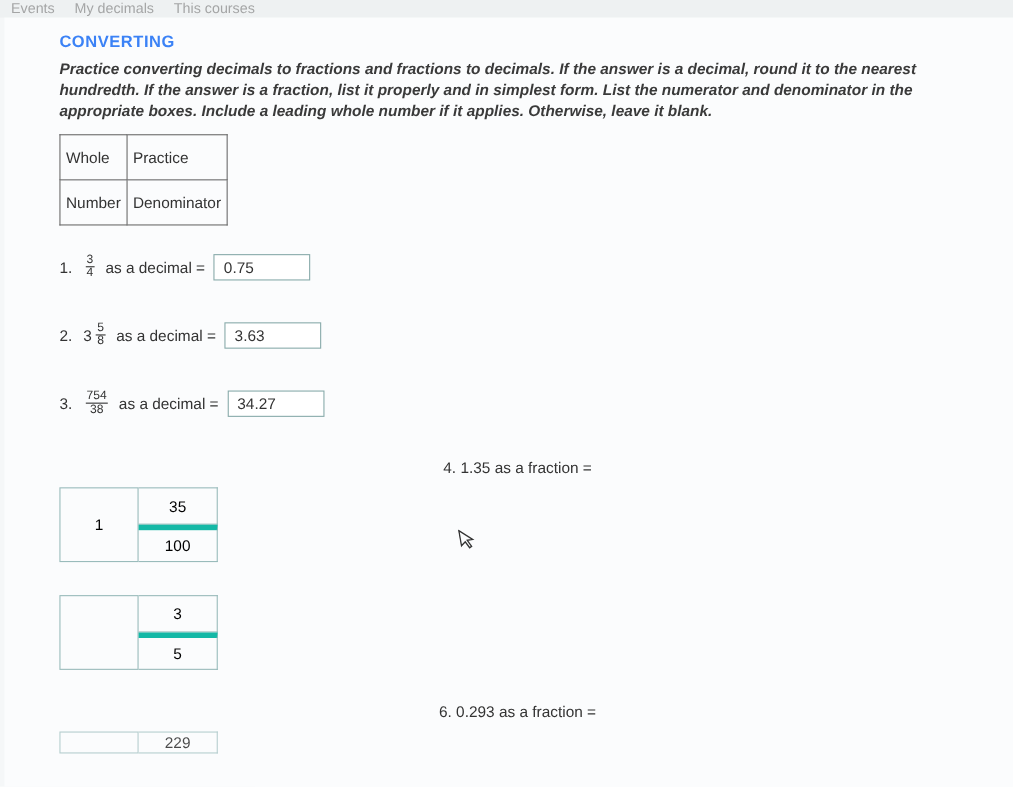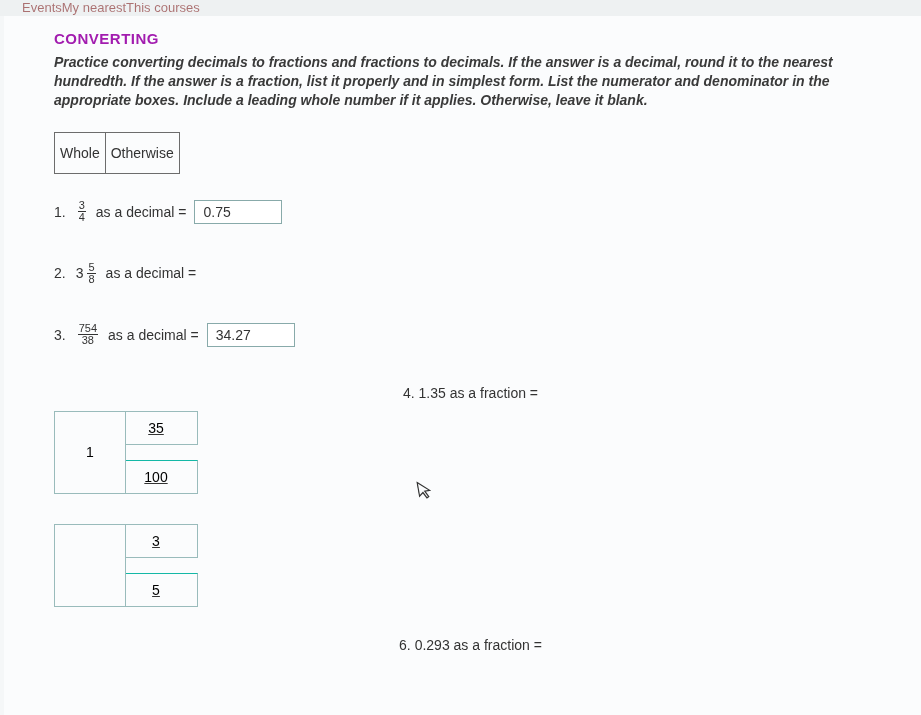--- a/index.html
+++ b/index.html
@@ -7,48 +7,49 @@
       font-family: Arial, Helvetica, sans-serif;
       background: #f5f7f8;
       color: #333;
       width: 921px;
       height: 715px;
       overflow: hidden;
       position: relative;
     }
     .top-tabs {
       display: flex;
-      padding: 0 22px 2px;
+      gap: 18px;
+      padding: 0 10px 2px;
       font-size: 13px;
-      color: #7f1d1d;
+      color: #737373;
       background: #eef1f2;
       height: 16px;
       align-items: flex-start;
     }
     .top-tabs span { opacity: 0.6; }
     .content {
       padding: 14px 34px 0 50px;
       background: #fbfcfd;
       margin-left: 4px;
       min-height: 700px;
     }
     .heading {
       font-weight: 700;
       font-size: 15px;
-      color: #a21caf;
+      color: #3b82f6;
       letter-spacing: 0.5px;
       margin-bottom: 6px;
     }
     .instructions {
       font-style: italic;
       font-weight: 700;
       font-size: 14px;
       line-height: 1.35;
       color: #3a3a3a;
-      margin-bottom: 22px;
+      margin-bottom: 12px;
       max-width: 860px;
     }
     table.hint {
       border-collapse: collapse;
       margin-bottom: 26px;
     }
     table.hint td {
       border: 1px solid #6c6c6c;
       padding: 12px 5px;
       font-size: 14px;
@@ -109,59 +110,63 @@
       display: flex;
       flex-direction: column;
     }
     .fb-stack .cell {
       border: 1px solid #9bb;
       border-left: none;
       width: 72px;
       height: 34px;
       display: flex;
       align-items: center;
-      text-decoration: underline;
+      justify-content: center;
     }
     .fb-stack .cell input {
       border: none;
       width: 60px;
       height: 26px;
       text-align: center;
       font-size: 14px;
       background: transparent;
     }
-    .fb-stack .cell + .cell { border-top: 1px solid #14b8a6; margin-top: 15px; }
+    .fb-stack .cell + .cell { border-top: 5px solid #14b8a6; }
     .cursor-icon {
       position: absolute;
       left: 418px;
       top: 480px;
       font-size: 18px;
       color: #444;
       transform: rotate(-10deg);
     }
   </style>
 </head>
 <body>
 
 <div class="top-tabs">
   <span>Events</span>
-  <span>My nearest</span>
+  <span>My decimals</span>
   <span>This courses</span>
 </div>
 
 <div class="content">
 
   <div class="heading">CONVERTING</div>
   <div class="instructions">Practice converting decimals to fractions and fractions to decimals. If the answer is a decimal, round it to the nearest hundredth. If the answer is a fraction, list it properly and in simplest form. List the numerator and denominator in the appropriate boxes. Include a leading whole number if it applies. Otherwise, leave it blank.</div>
 
   <table class="hint">
     <tbody>
         <tr>
       <td>Whole</td>
-      <td>Otherwise</td>
+      <td>Practice</td>
+    </tr>
+    <tr>
+      <td>Number</td>
+      <td>Denominator</td>
     </tr>
   </tbody>
     </table>
 
   <div class="problem">
     <span class="qnum">1.</span>
     <span class="frac">
       <span class="num">3</span>
       <span class="den">4</span>
     </span>
@@ -172,20 +177,21 @@
   <div class="problem">
     <span class="qnum">2.</span>
     <span class="mixed">
       <span class="whole">3</span>
       <span class="frac">
         <span class="num">5</span>
         <span class="den">8</span>
       </span>
     </span>
     <span>as a decimal =</span>
+    <input class="ans" value="3.63" style="">
   </div>
 
   <div class="problem">
     <span class="qnum">3.</span>
     <span class="frac">
       <span class="num">754</span>
       <span class="den">38</span>
     </span>
     <span>as a decimal =</span>
     <input class="ans" value="34.27" style="">
@@ -214,20 +220,30 @@
       <div class="cell">
         <input value="3" style="">
       </div>
       <div class="cell">
         <input value="5" style="">
       </div>
     </div>
   </div>
 
   <div class="problem-title">6. 0.293 as a fraction =</div>
+  <div class="fraction-box" style="margin-bottom:0; opacity:0.7;">
+    <div class="fb-whole" style="height:20px;">
+      <input style="">
+    </div>
+    <div class="fb-stack">
+      <div class="cell" style="height:20px;">
+        <input value="229" style="">
+      </div>
+    </div>
+  </div>
 
 </div>
 
 <div class="cursor-icon">
   <svg width="16" height="20" viewBox="0 0 16 20">
     <path d="M1 1 L1 15 L5 12 L8 18 L10 17 L7 11 L12 11 Z" fill="none" stroke="#333" stroke-width="1.2"></path>
   </svg>
 </div>
 
 </body></html>

